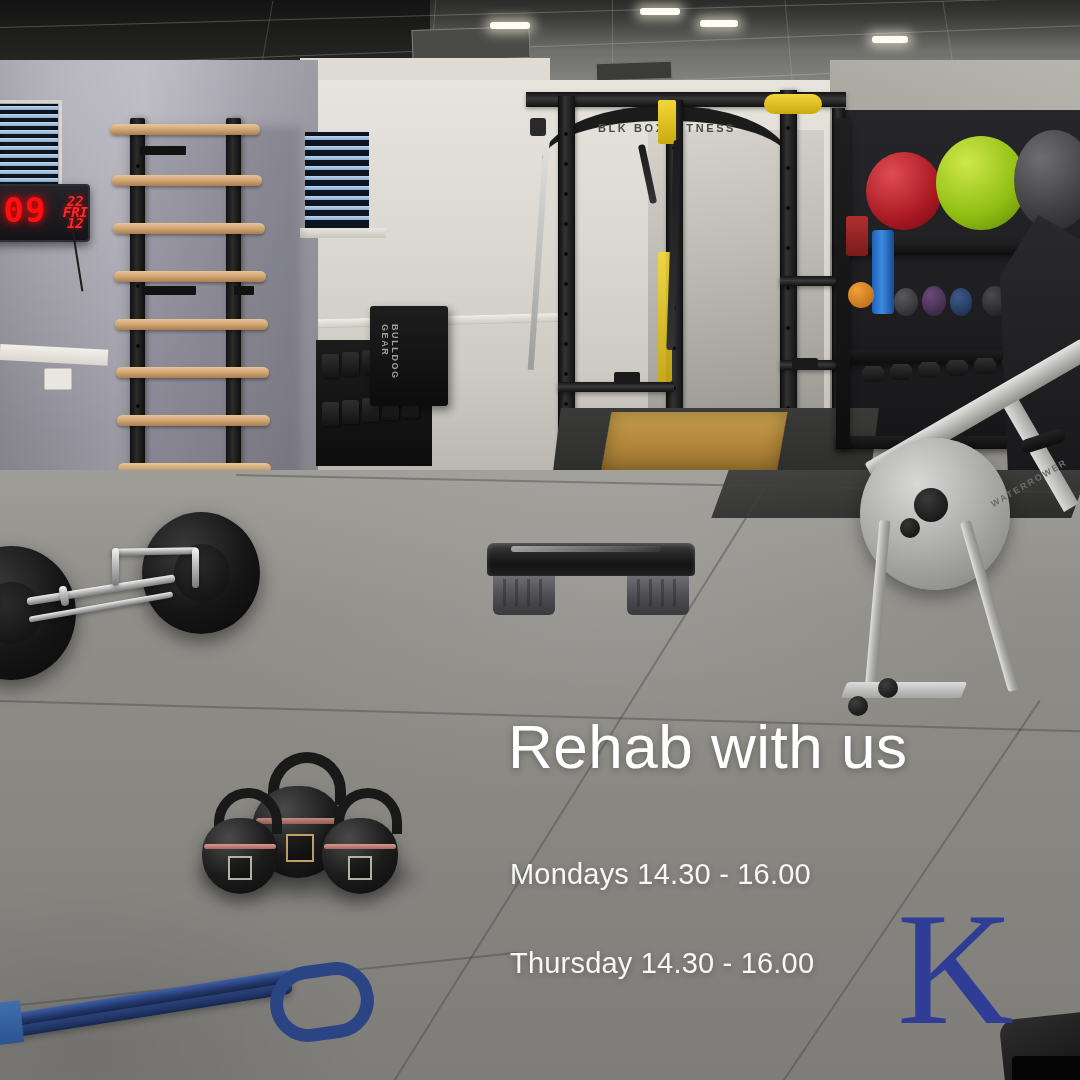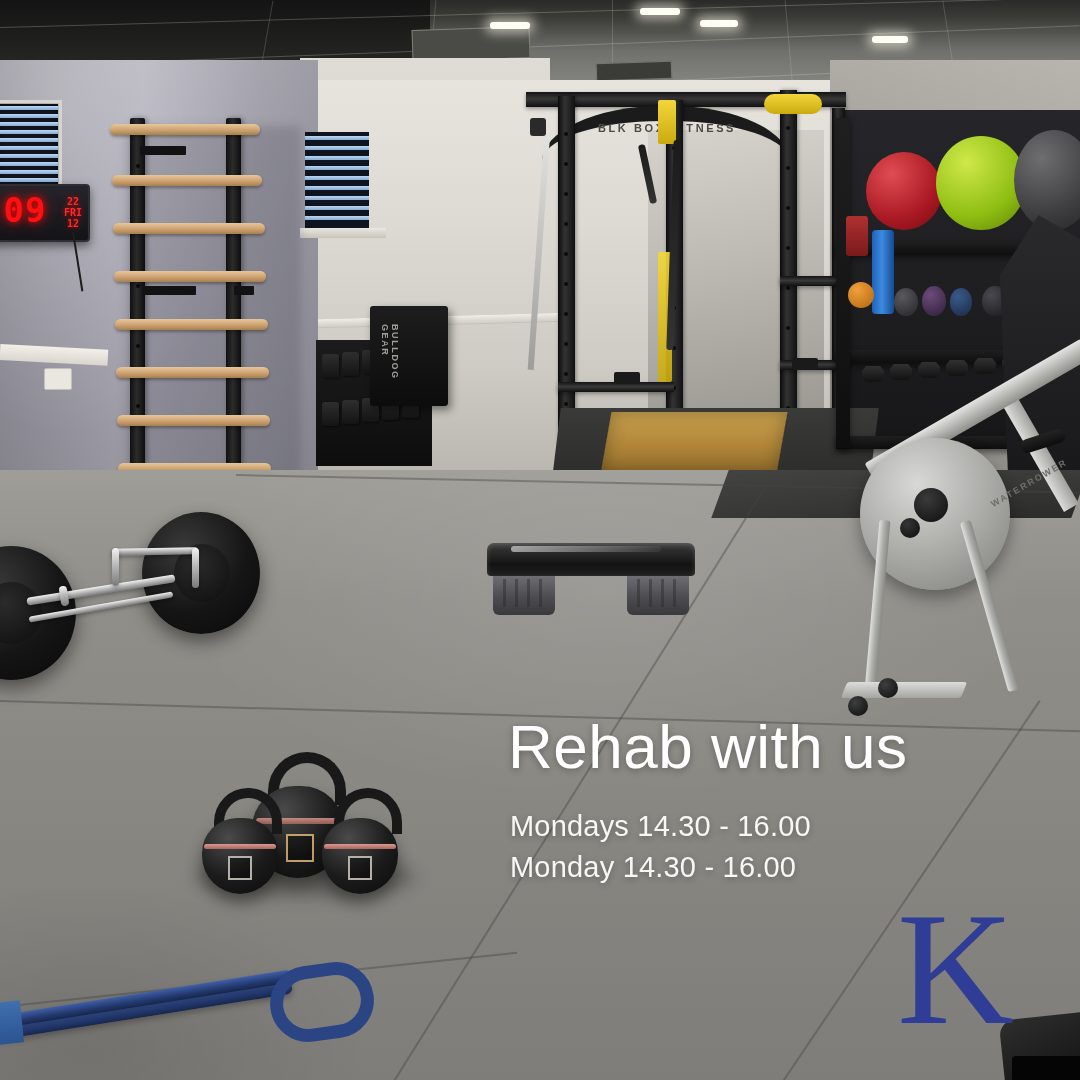--- a/index.html
+++ b/index.html
@@ -107,24 +107,24 @@
     overflow:hidden;
   }
   .clock-digits{
     position:absolute;left:-6px;top:4px;
     font-family:"DejaVu Sans Mono",monospace;
     font-size:34px;font-weight:bold;color:#ff1010;
     letter-spacing:1px;
     text-shadow:0 0 7px rgba(255,0,0,.9),0 0 16px rgba(255,20,20,.6);
   }
   .clock-side{
-    position:absolute;right:6px;top:10px;
+    position:absolute;right:0;top:10px;
     font-family:"DejaVu Sans Mono",monospace;
-    font-size:10px;line-height:11px;color:#ff2a2a;font-weight:bold;
-    text-align:center;text-shadow:0 0 5px rgba(255,0,0,.85);
+    font-size:14px;line-height:11px;color:#ff2a2a;font-weight:bold;
+    text-align:center;text-shadow:0 0 5px rgba(255,0,0,.85);font-style:italic;
   }
   .clock-cable{
     position:absolute;left:72px;top:232px;width:2px;height:60px;
     background:#1d1d1d;transform:rotate(-9deg);transform-origin:top;
   }
   .socket{
     position:absolute;left:44px;top:368px;width:26px;height:20px;
     background:#e9e7e0;border:1px solid #c2c0b8;border-radius:2px;
   }
   .trunking{
@@ -467,21 +467,21 @@
     text-shadow:0 2px 7px rgba(0,0,0,.30);
     white-space:nowrap;
   }
   .sched{
     position:absolute;left:510px;top:806px;
     font-family:"Liberation Sans",sans-serif;
     font-size:29px;font-weight:400;color:#f7f7f5;
     line-height:41px;letter-spacing:.2px;
     text-shadow:0 2px 6px rgba(0,0,0,.28);
   }
-  .sched div{white-space:nowrap;}
+  .sched div{white-space:nowrap;margin-top:48px;}
   .klogo{
     position:absolute;left:897px;top:888px;
     font-family:"Liberation Serif",serif;
     font-size:162px;font-weight:400;color:#2f3d96;
     line-height:1;letter-spacing:0;
   }
 </style>
 </head>
 <body>
 
@@ -817,20 +817,20 @@
     <div class="br-object2"></div>
 
   </div>
 
   <div class="overlay">
 
     <div class="headline">Rehab with us</div>
 
     <div class="sched">
       <div>Mondays 14.30 - 16.00</div>
-      <div>Monday 14.30 - 16.00</div>
+      <div>Thursday 14.30 - 16.00</div>
     </div>
 
     <div class="klogo">K</div>
 
   </div>
 
 </div>
 
 </body></html>

